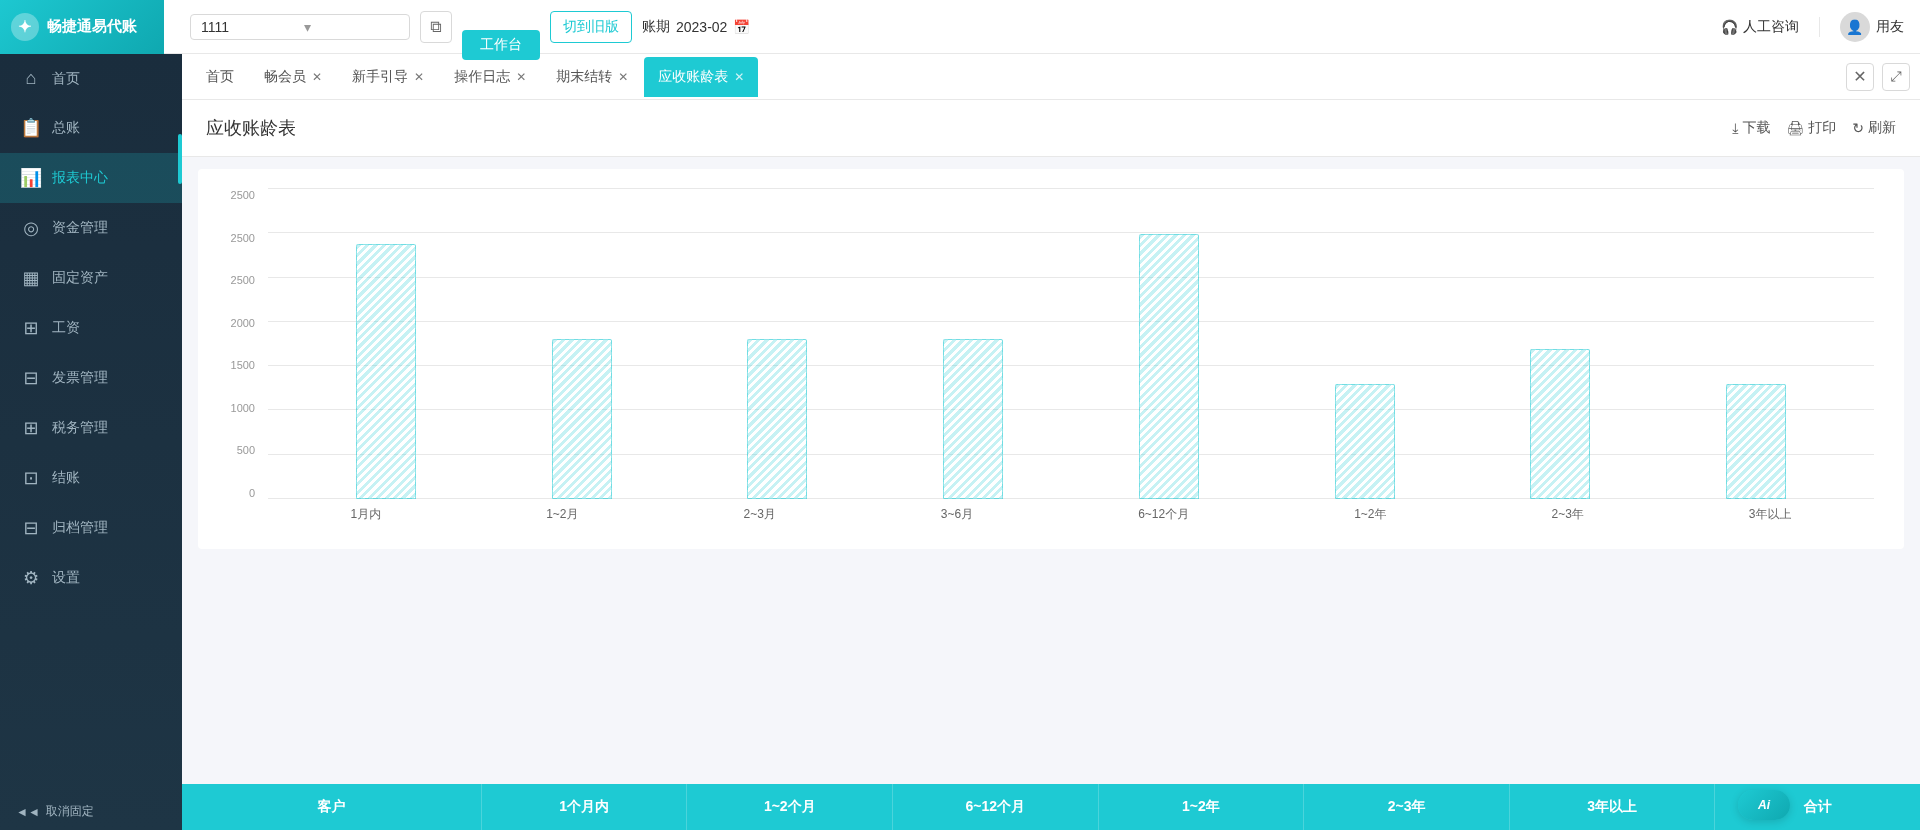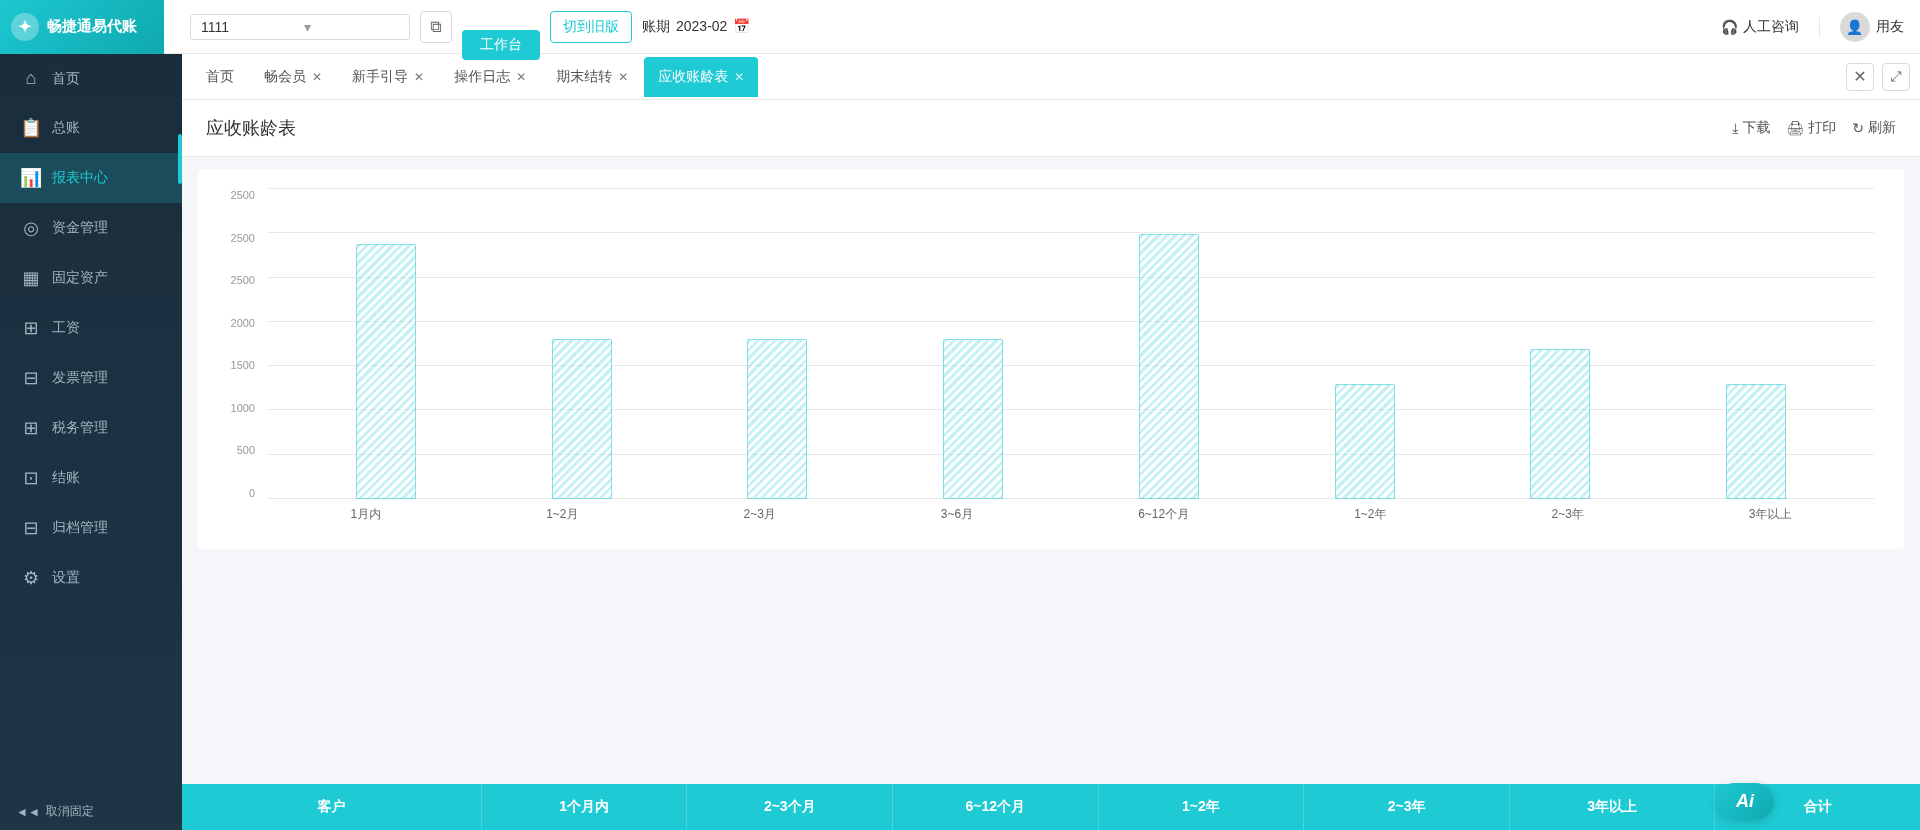--- a/index.html
+++ b/index.html
@@ -77,20 +77,21 @@
       border: 1px solid #1ecad3;
       color: #1ecad3;
       background: #fff;
       padding: 6px 12px;
       border-radius: 4px;
       cursor: pointer;
       font-size: 14px;
     }
     .period-area {
       display: flex;
+      align-items: center;
       gap: 6px;
       color: #333;
       font-size: 14px;
     }
     .header-right {
       margin-left: auto;
       display: flex;
       align-items: center;
       gap: 20px;
       color: #555;
@@ -340,26 +341,26 @@
       text-align: center;
       border-right: 1px solid rgba(255,255,255,0.2);
     }
     .th-cell:last-child { border-right: none; }
     .th-cell.wide { flex: 1.5; }
 
     
     .ai-bubble {
       position: fixed;
       bottom: 10px;
-      right: 146px;
+      right: 130px;
       background: linear-gradient(135deg, #1ecad3, #0fa8b0);
       color: white;
       border-radius: 24px;
       padding: 8px 20px;
-      font-size: 18px;
+      font-size: 12px;
       cursor: pointer;
       box-shadow: 0 2px 8px rgba(0,0,0,0.15);
       display: flex;
       align-items: center;
       gap: 6px;
       z-index: 1000;
     }
   </style>
 </head>
 <body>
@@ -574,21 +575,21 @@
               <span class="x-label">1~2年</span>
               <span class="x-label">2~3年</span>
               <span class="x-label">3年以上</span>
             </div>
           </div>
         </div>
 
         <div class="table-header" style="margin-top:auto;font-weight:bold;">
           <div class="th-cell wide">客户</div>
           <div class="th-cell">1个月内</div>
-          <div class="th-cell">2~3个月</div>
+          <div class="th-cell">1~2个月</div>
           <div class="th-cell">6~12个月</div>
           <div class="th-cell">1~2年</div>
           <div class="th-cell">2~3年</div>
           <div class="th-cell">3年以上</div>
           <div class="th-cell">合计</div>
         </div>
       </div>
     </div>
   </div>
 </div>

